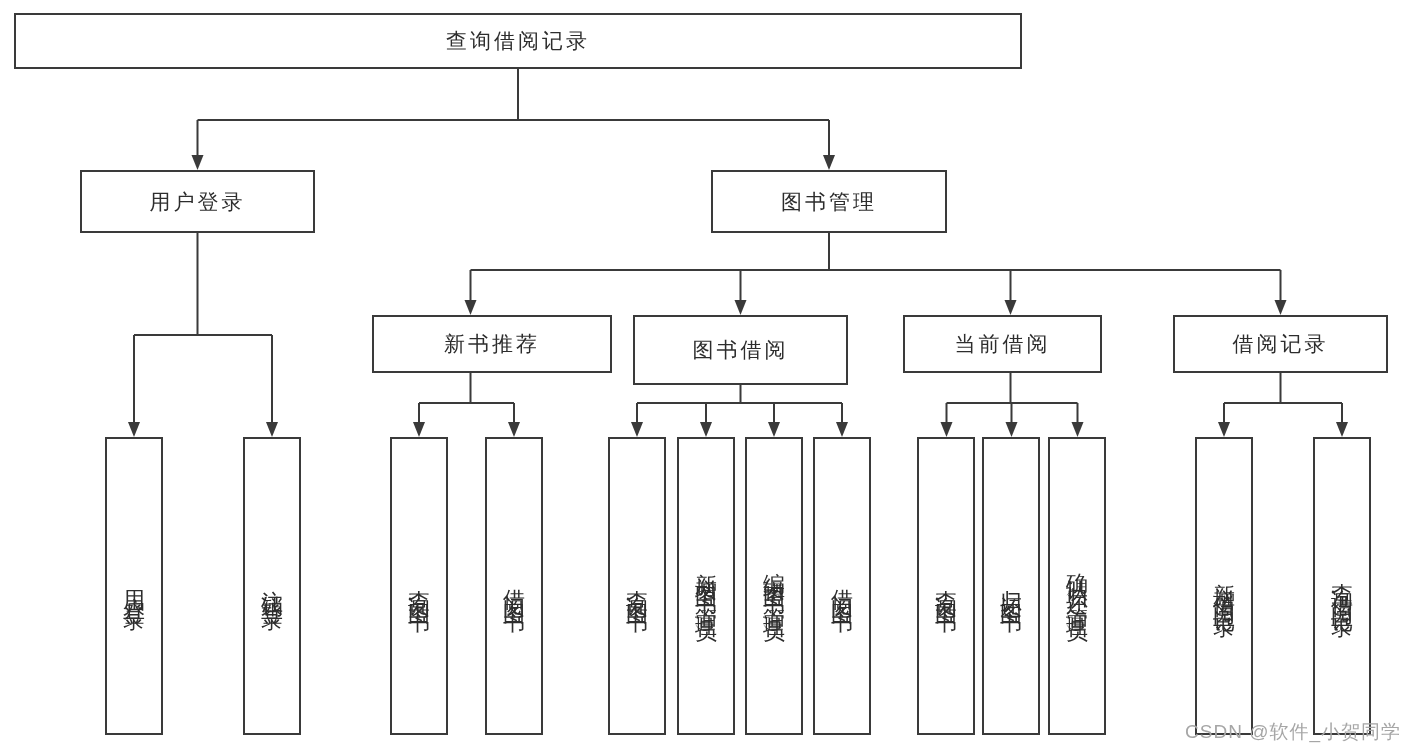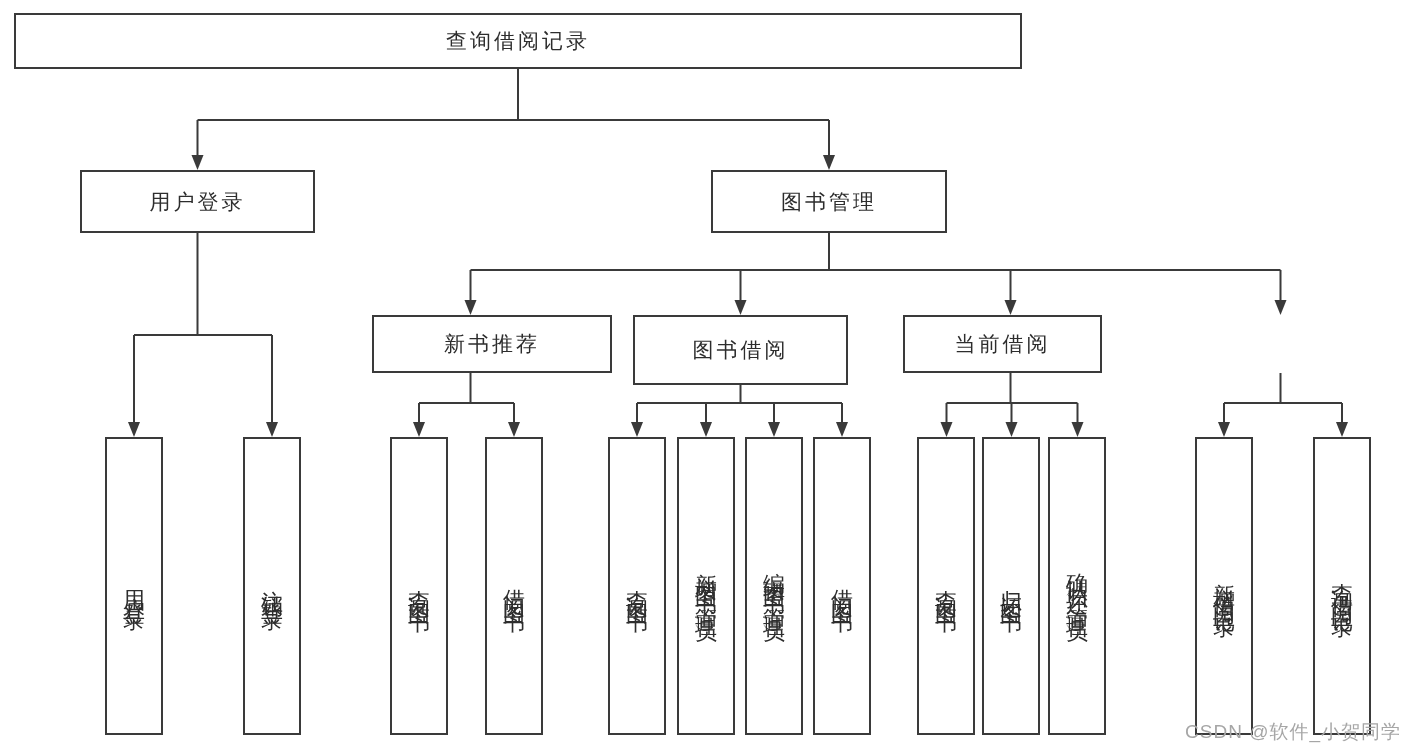--- a/index.html
+++ b/index.html
@@ -71,20 +71,21 @@
   </svg>
 
   <div class="box hbox" style="left:14px;top:13px;width:1008px;height:56px;">查询借阅记录</div>
 
   <div class="box hbox" style="left:80px;top:170px;width:235px;height:63px;">用户登录</div>
   <div class="box hbox" style="left:711px;top:170px;width:236px;height:63px;">图书管理</div>
 
   <div class="box hbox" style="left:363px;top:315px;width:240px;height:58px;margin-left:9px;">新书推荐</div>
   <div class="box hbox" style="left:633px;top:315px;width:215px;height:70px;">图书借阅</div>
   <div class="box hbox" style="left:903px;top:315px;width:199px;height:58px;">当前借阅</div>
+  <div class="box hbox" style="left:1173px;top:315px;width:215px;height:58px;">借阅记录</div>
 
   <div class="box leaf" style="left:105px;">
     <span>用户登录</span>
   </div>
   <div class="box leaf" style="left:243px;">
     <span>注销登录</span>
   </div>
 
   <div class="box leaf" style="left:390px;">
     <span>查询图书</span>

